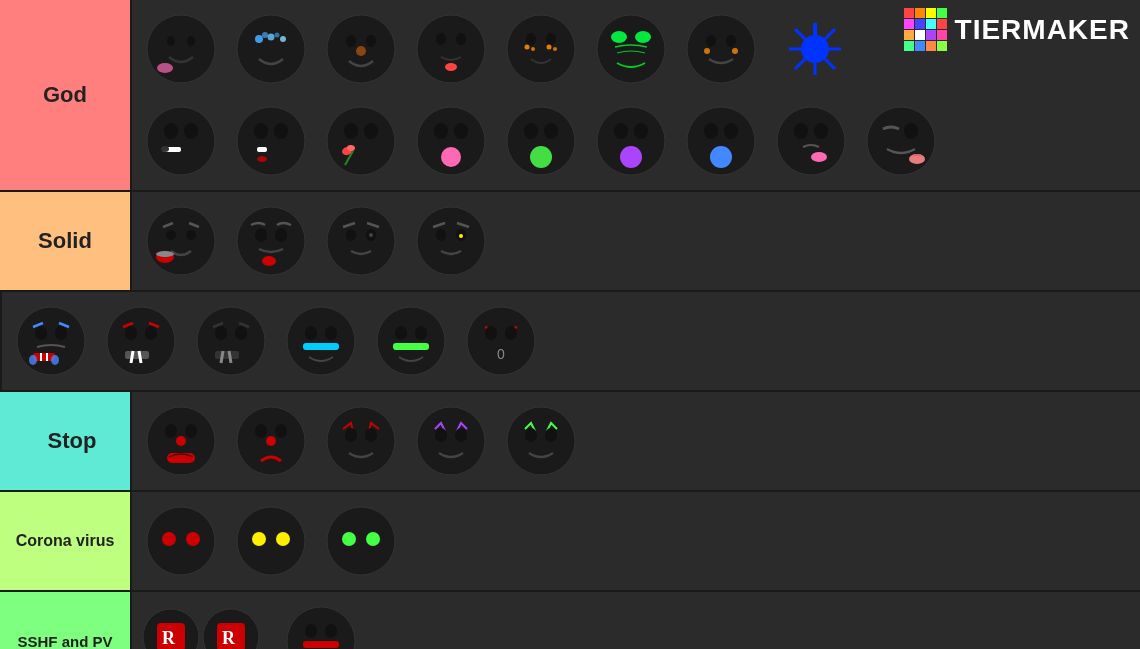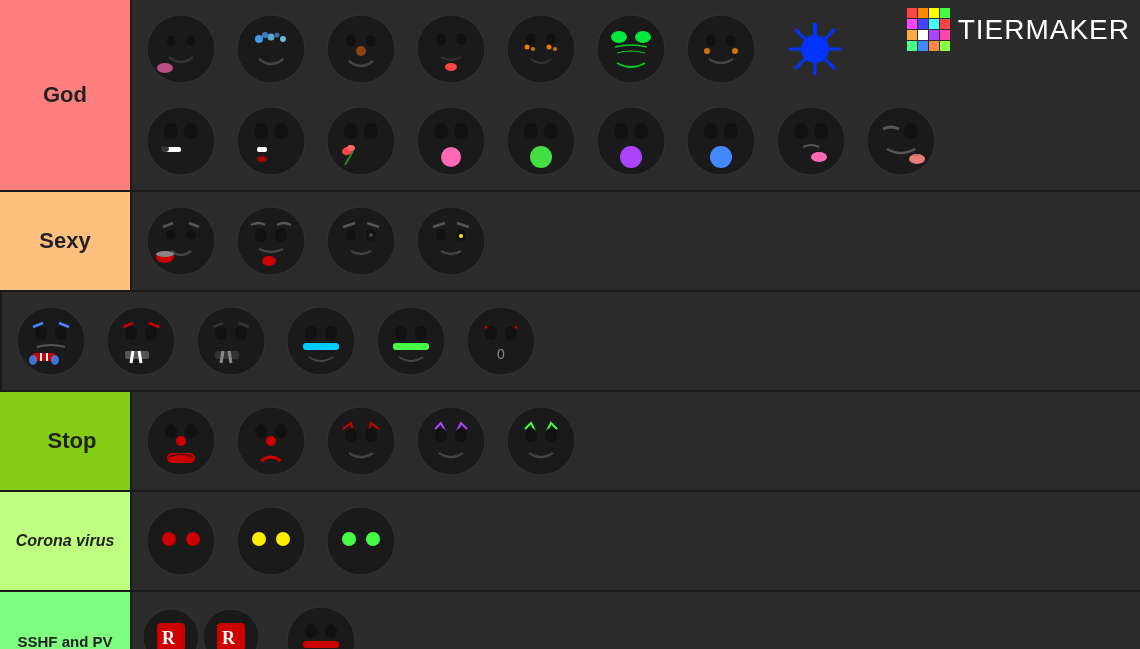--- a/index.html
+++ b/index.html
@@ -34,21 +34,21 @@
       font-size: 22px;
       font-weight: bold;
       color: #222;
       text-align: center;
       padding: 5px;
     }
 
     .tier-god .tier-label { background: #ff7f7f; }
     .tier-sexy .tier-label { background: #ffbf7f; }
     .tier-solid .tier-label { background: #ffdf7f; }
-    .tier-stop .tier-label { background: #84cc16; padding-left: 19px; }
+    .tier-stop .tier-label { background: #5eead4; padding-left: 19px; }
     .tier-corona .tier-label { background: #bfff7f; }
     .tier-sshf .tier-label { background: #7fff7f; }
 
     .tier-content {
       flex: 1;
       display: flex;
       flex-wrap: wrap;
       align-content: flex-start;
       padding: 4px;
       background: #2b2b2b;
@@ -81,21 +81,21 @@
       gap: 1px;
     }
 
     .tm-cell {
       width: 10px;
       height: 10px;
     }
 
     .tm-text {
       font-size: 28px;
-      font-weight: 400;
+      font-weight: 700;
       color: white;
       font-family: 'Arial Black', Arial, sans-serif;
       letter-spacing: 1px;
       text-transform: uppercase;
     }
   </style>
 </head>
 <body>
 
 <div class="tier-table">
@@ -308,21 +308,21 @@
             <ellipse cx="52" cy="54" rx="8" ry="5" fill="#ff8888" opacity="0.9"></ellipse>
             <line x1="48" y1="50" x2="56" y2="50" stroke="#cc6666" stroke-width="1.5"></line>
           </svg>
         </div>
       </div>
 
     </div>
   </div>
 
   <div class="tier-row tier-sexy">
-    <div class="tier-label">Sexy</div>
+    <div class="tier-label">Solid</div>
     <div class="tier-content">
       <div style="display:flex; width:100%;">
 
         <div class="face-item">
           <svg width="72" height="72" viewBox="0 0 72 72">
             <circle cx="36" cy="36" r="34" fill="#1a1a1a" stroke="#333" stroke-width="1"></circle>
             <path d="M18 22 L28 18" stroke="#555" stroke-width="2.5"></path>
             <path d="M44 18 L54 22" stroke="#555" stroke-width="2.5"></path>
             <ellipse cx="26" cy="30" rx="5" ry="5" fill="#111"></ellipse>
             <ellipse cx="46" cy="30" rx="5" ry="5" fill="#111"></ellipse>
@@ -508,21 +508,21 @@
             <ellipse cx="26" cy="30" rx="6" ry="7" fill="#111"></ellipse>
             <ellipse cx="46" cy="30" rx="6" ry="7" fill="#111"></ellipse>
             <path d="M24 48 Q36 56 48 48" stroke="#444" stroke-width="2.5" fill="none"></path>
           </svg>
         </div>
       </div>
     </div>
   </div>
 
   <div class="tier-row tier-corona">
-    <div class="tier-label" style="font-size:16px;font-style:italic;">Corona virus</div>
+    <div class="tier-label" style="font-size:16px;">Corona virus</div>
     <div class="tier-content">
       <div style="display:flex; width:100%;">
 
         <div class="face-item">
           <svg width="72" height="72" viewBox="0 0 72 72">
             <circle cx="36" cy="36" r="34" fill="#1a1a1a" stroke="#333" stroke-width="1"></circle>
             <circle cx="24" cy="34" r="7" fill="#cc0000"></circle>
             <circle cx="48" cy="34" r="7" fill="#cc0000"></circle>
           </svg>
         </div>

